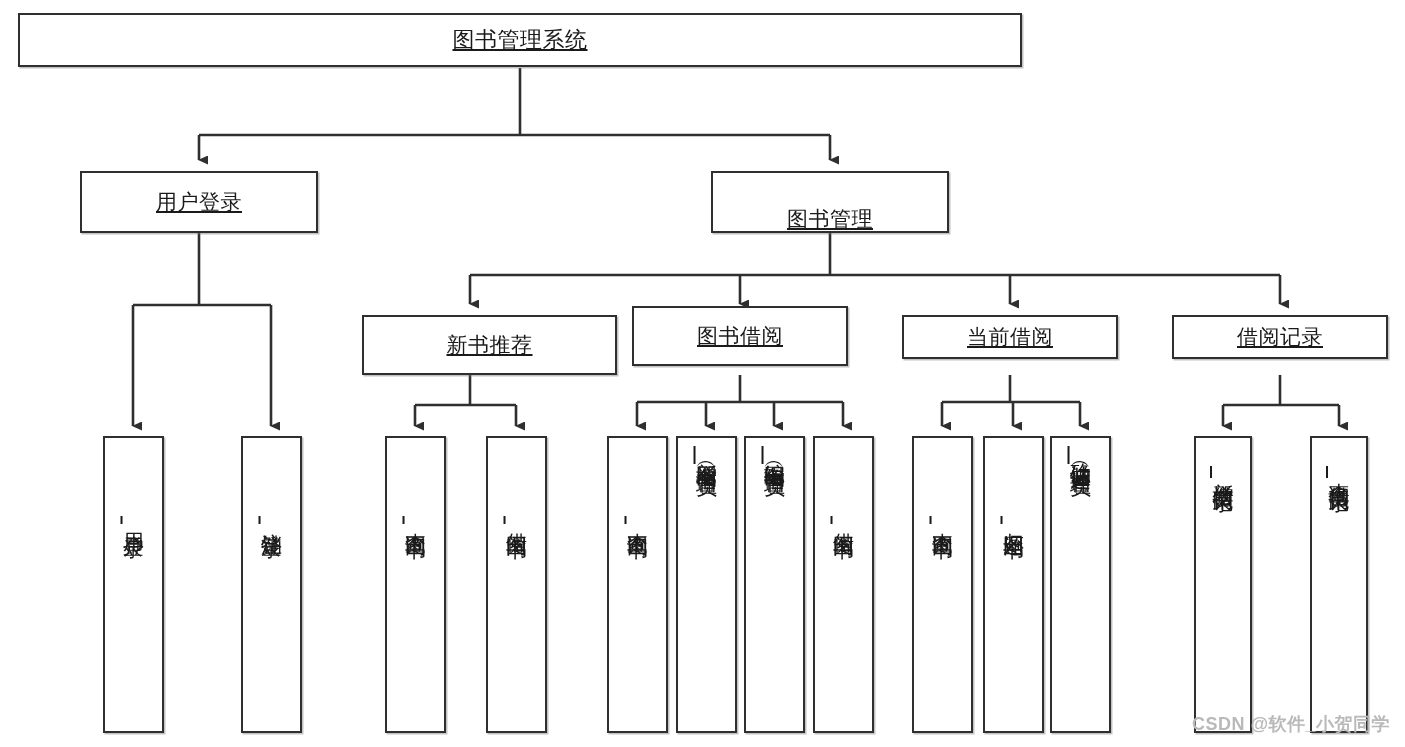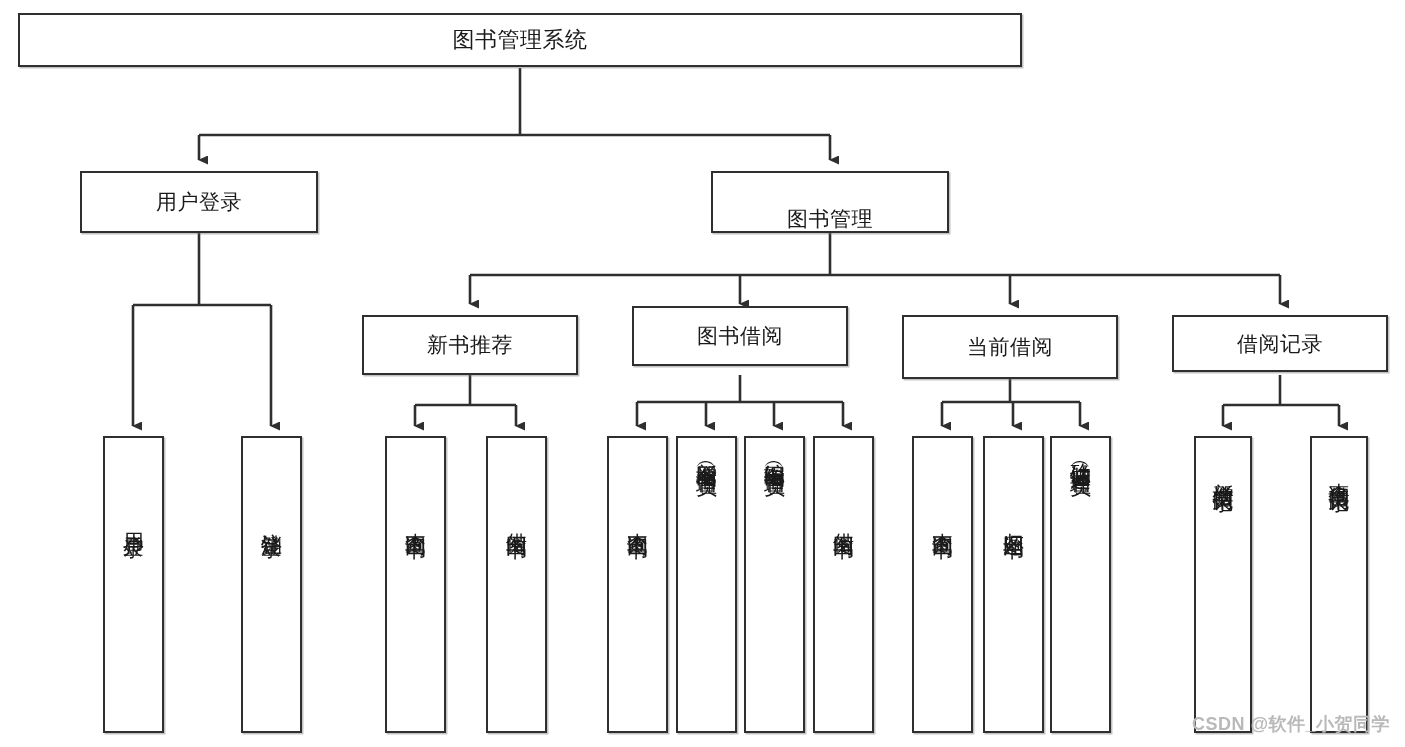--- a/index.html
+++ b/index.html
@@ -28,20 +28,21 @@
   .node {
     position: absolute;
     box-sizing: border-box;
     border: 2px solid #2f2f2f;
     background: #ffffff;
     box-shadow: 1.5px 1.5px 0 rgba(120,120,120,0.45);
     display: flex;
     align-items: center;
     justify-content: center;
     color: #1a1a1a;
+    text-decoration: underline;
   }
   .node .label {
     display: block;
     text-align: center;
     line-height: 1.12;
     letter-spacing: 0.5px;
   }
   
   .node.horiz .label {
     font-size: 21px;
@@ -135,30 +136,30 @@
     <span class="label">图书管理系统</span>
   </div>
 
   <div class="node horiz" style="left:80px; top:171px; width:238px; height:62px;">
     <span class="label">用户登录</span>
   </div>
   <div class="node horiz" style="left:711px; top:171px; width:238px; height:62px;align-items:flex-end;">
     <span class="label">图书管理</span>
   </div>
 
-  <div class="node horiz" style="left:362px; top:315px; width:216px; height:60px;">
+  <div class="node horiz" style="left:362px; top:315px; width:255px; height:60px;">
     <span class="label">新书推荐</span>
   </div>
   <div class="node horiz" style="left:632px; top:306px; width:216px; height:60px;">
     <span class="label">图书借阅</span>
   </div>
-  <div class="node horiz" style="left:902px; top:315px; width:216px; height:64px;">
+  <div class="node horiz" style="left:902px; top:315px; width:216px; height:44px;">
     <span class="label">当前借阅</span>
   </div>
-  <div class="node horiz" style="left:1172px; top:315px; width:216px; height:57px;">
+  <div class="node horiz" style="left:1172px; top:315px; width:216px; height:44px;">
     <span class="label">借阅记录</span>
   </div>
 
   <div class="node vert" style="left:103px; top:436px; width:61px; height:297px; padding-top:78px;">
     <span class="label">用户登录</span>
   </div>
   <div class="node vert" style="left:241px; top:436px; width:61px; height:297px; padding-top:78px;">
     <span class="label">注销登录</span>
   </div>
 

